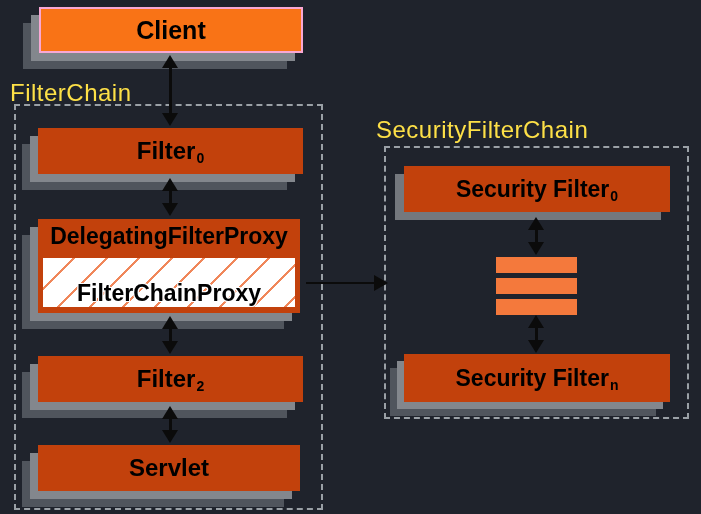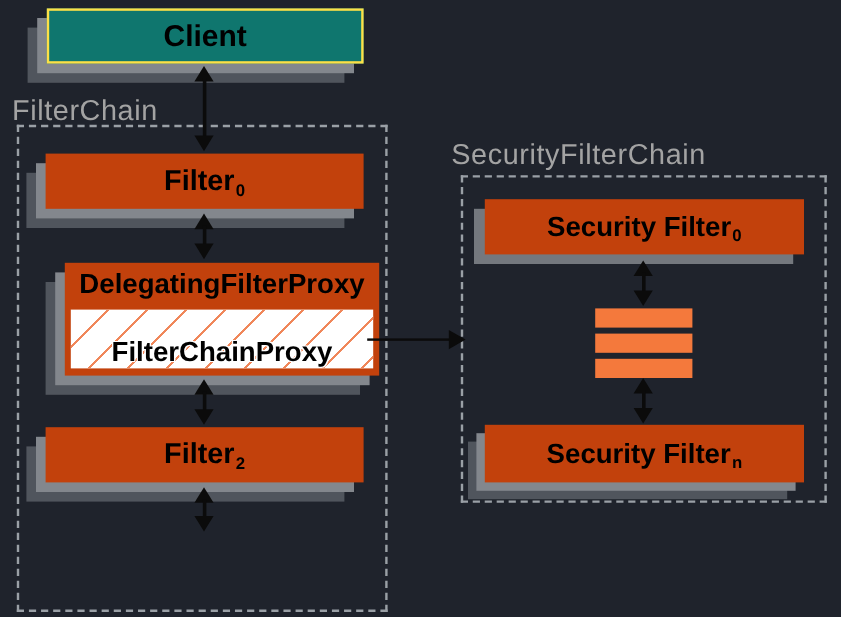--- a/index.html
+++ b/index.html
@@ -13,38 +13,38 @@
   
   .dashed-box{
     position:absolute;
     border:2px dashed #9aa0a6;
     background:transparent;
     z-index:1;
   }
   .group-label{
     position:absolute;
     font-size:24px;
-    color:#a3a3a3;
+    color:#fde047;
     letter-spacing:0.5px;
     z-index:2;
     white-space:nowrap;
   }
   
   .node{
     position:absolute;
     background:#c2410c;
     display:flex;align-items:center;justify-content:center;
     color:#000;font-weight:bold;font-size:24px;
     z-index:3;
     box-shadow:-8px 8px 0 #83878d, -16px 16px 0 #50555d;
   }
   .node.single-shadow{box-shadow:-9px 8px 0 #74787e;}
   .node.client{
-    background:#0f766e;
-    border:2px solid #fde047;
+    background:#f97316;
+    border:2px solid #f9a8d4;
     font-size:25px;
   }
   .sub{font-size:14px;font-weight:bold;position:relative;top:7px;margin-left:1px;}
   
   .dfp-title{
     position:absolute;left:0;top:4px;width:100%;
     text-align:center;font-weight:bold;font-size:23px;color:#000;
   }
   .hatch-box{
     position:absolute;left:5px;top:39px;width:252px;height:49px;
@@ -97,32 +97,35 @@
 
   <div class="node client" style="left:39px;top:7px;width:260px;height:42px;">
     <span>Client</span>
   </div>
 
   <div class="node" style="left:38px;top:128px;width:265px;height:46px;">
     <span>Filter</span>
       <span class="sub">0</span>
   </div>
 
-  <div class="node" style="left:38px;top:219px;width:262px;height:94px;margin-left:16px;">
+  <div class="node" style="left:38px;top:219px;width:262px;height:94px;">
     <div class="dfp-title">DelegatingFilterProxy</div>
     <div class="hatch-box">
       <span>FilterChainProxy</span>
     </div>
   </div>
 
   <div class="node" style="left:38px;top:356px;width:265px;height:46px;">
     <span>Filter</span>
       <span class="sub">2</span>
   </div>
 
+  <div class="node" style="left:38px;top:445px;width:262px;height:46px;">
+    <span>Servlet</span>
+  </div>
 
   <div class="node single-shadow" style="left:404px;top:166px;width:266px;height:46px;font-size:23px;">
     <span>Security Filter</span>
       <span class="sub">0</span>
   </div>
 
   <div class="mini-bar" style="left:496px;top:257px;"></div>
   <div class="mini-bar" style="left:496px;top:278px;"></div>
   <div class="mini-bar" style="left:496px;top:299px;"></div>
 

